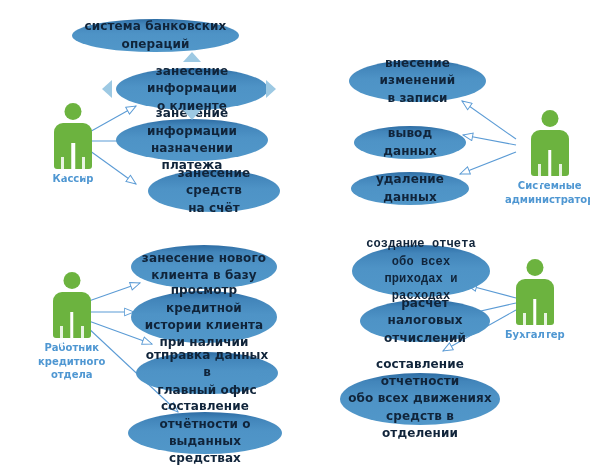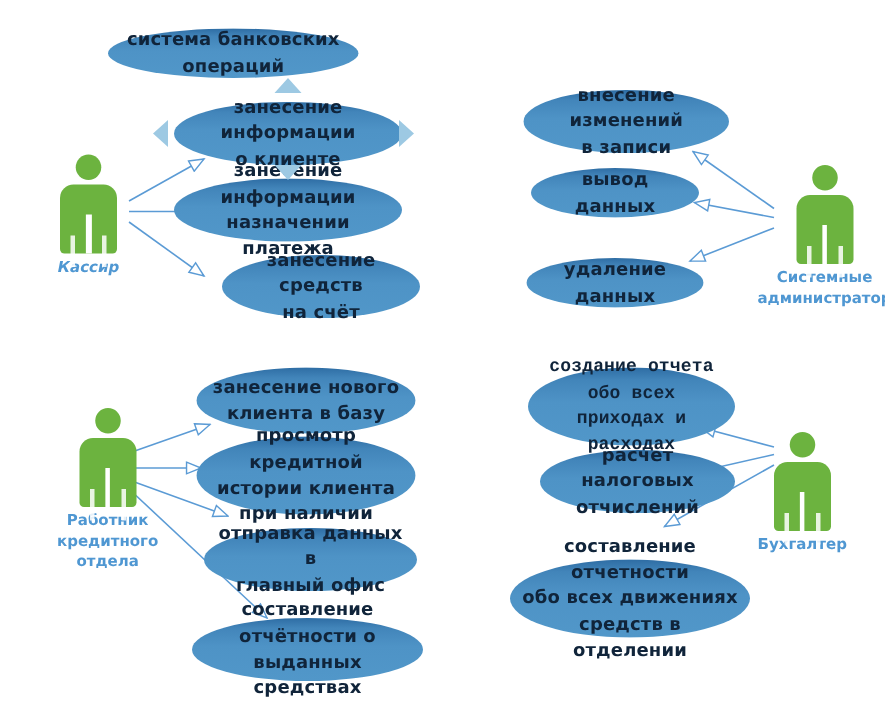--- a/index.html
+++ b/index.html
@@ -178,21 +178,21 @@
       <path d="M 516 298 L 467 285"></path>
       <path d="M 516 303 L 450 318"></path>
       <path d="M 516 310 L 443 351"></path>
     </g>
   </svg>
 
   <div class="usecase" style="left:72px; top:19px; width:167px; height:33px;">
     <span>система банковских операций</span>
   </div>
 
-  <div class="actor" style="left:36px; top:103px;font-style:italic;">
+  <div class="actor" style="left:50px; top:103px;">
     <div class="actor-figure">
       <div class="actor-head"></div>
       <div class="actor-body">
         <div class="actor-armsplit-l"></div>
         <div class="actor-armsplit-r"></div>
         <div class="actor-legsplit"></div>
       </div>
     </div>
     <div class="actor-label">Кассир</div>
   </div>
@@ -228,21 +228,21 @@
     </div>
     <div class="actor-label">Системные
 администратор</div>
   </div>
 
   <div class="usecase" style="left:349px; top:60px; width:137px; height:42px;">
     <span style="white-space:pre-line">внесение изменений
 в записи</span>
   </div>
 
-  <div class="usecase" style="left:354px; top:112px; width:112px; height:33px;">
+  <div class="usecase" style="left:354px; top:126px; width:112px; height:33px;">
     <span style="white-space:pre-line">вывод данных</span>
   </div>
 
   <div class="usecase" style="left:351px; top:172px; width:118px; height:33px;">
     <span style="white-space:pre-line">удаление данных</span>
   </div>
 
   <div class="actor" style="left:38px; top:272px;">
     <div class="actor-figure">
       <div class="actor-head"></div>
@@ -271,21 +271,21 @@
   <div class="usecase" style="left:136px; top:352px; width:142px; height:42px;">
     <span style="white-space:pre-line">отправка данных в
 главный офис</span>
   </div>
 
   <div class="usecase" style="left:128px; top:412px; width:154px; height:42px;">
     <span style="white-space:pre-line">составление отчётности о
 выданных средствах</span>
   </div>
 
-  <div class="actor" style="left:505px; top:288px;">
+  <div class="actor" style="left:505px; top:259px;">
     <div class="actor-figure">
       <div class="actor-head"></div>
       <div class="actor-body">
         <div class="actor-armsplit-l"></div>
         <div class="actor-armsplit-r"></div>
         <div class="actor-legsplit"></div>
       </div>
     </div>
     <div class="actor-label">Бухгалтер</div>
   </div>

